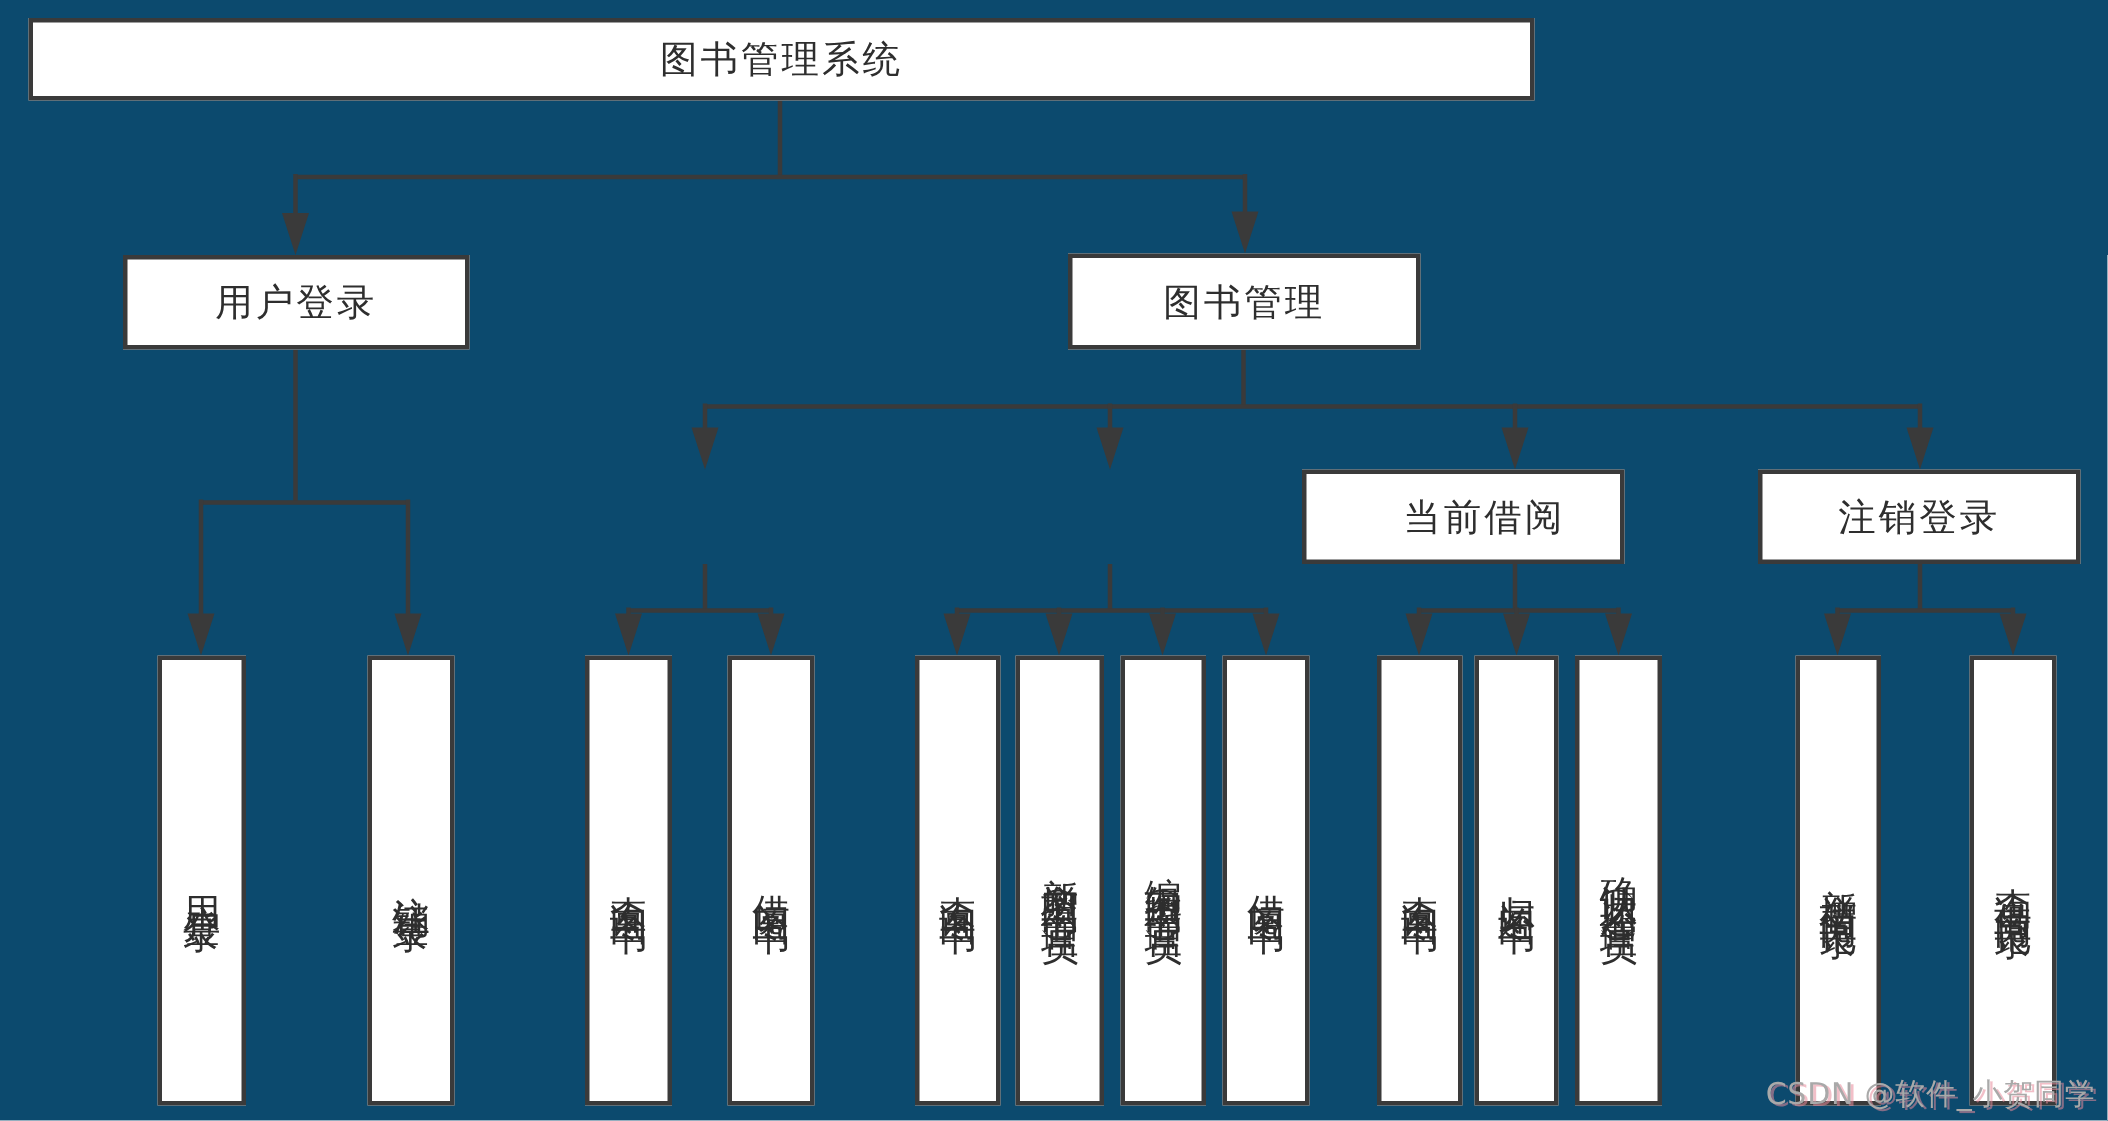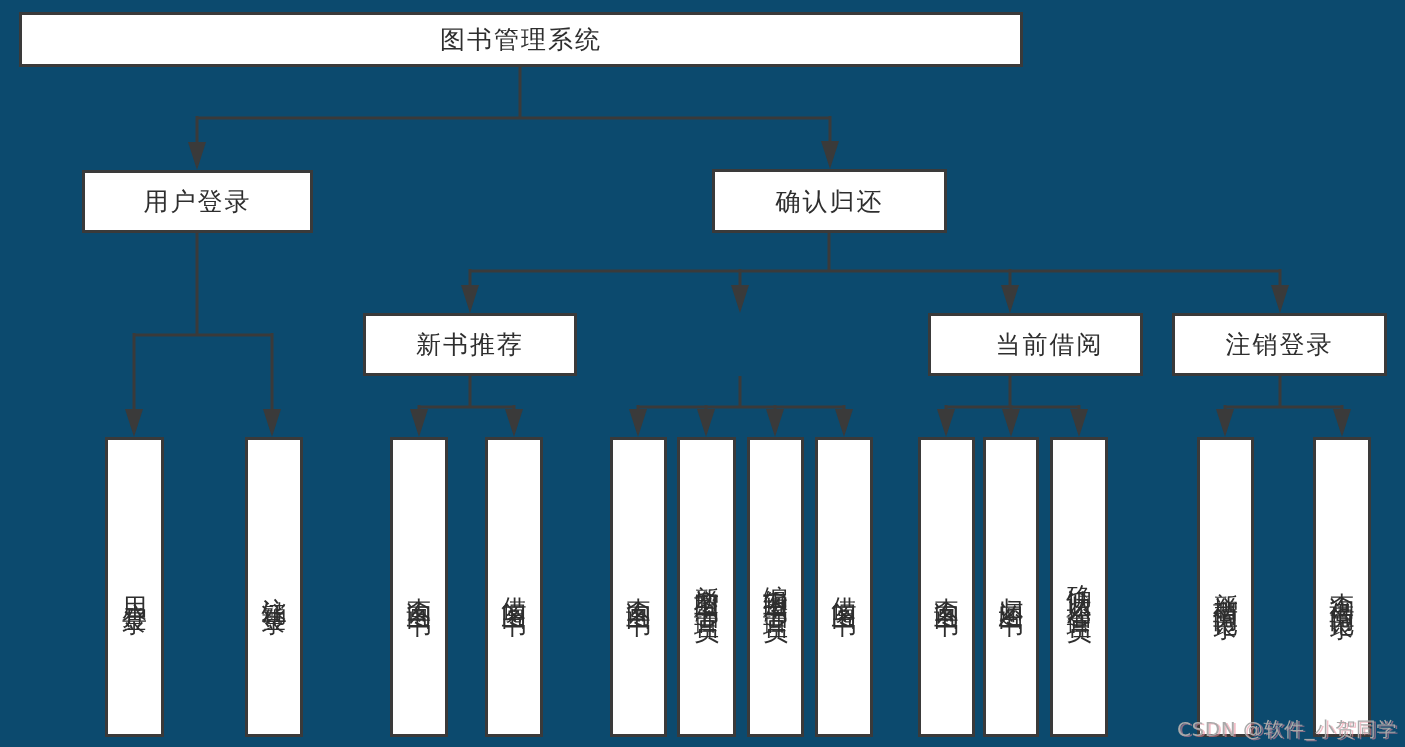--- a/index.html
+++ b/index.html
@@ -126,27 +126,24 @@
   </svg>
 
   <div class="node h-node" style="left:19px;top:12px;width:1004px;height:55px;">
     <span>图书管理系统</span>
   </div>
 
   <div class="node h-node" style="left:82px;top:170px;width:231px;height:63px;">
     <span>用户登录</span>
   </div>
   <div class="node h-node" style="left:712px;top:169px;width:235px;height:64px;">
-    <span>确认归还</span>
+    <span>图书管理</span>
   </div>
 
-  <div class="node h-node" style="left:363px;top:313px;width:214px;height:63px;">
-    <span>新书推荐</span>
-  </div>
-  <div class="node h-node" style="left:928px;top:313px;width:215px;height:63px;padding-left:28px;">
+  <div class="node h-node" style="left:868px;top:313px;width:215px;height:63px;padding-left:28px;">
     <span>当前借阅</span>
   </div>
   <div class="node h-node" style="left:1172px;top:313px;width:215px;height:63px;">
     <span>注销登录</span>
   </div>
 
   <div class="node v-node" style="left:105px;top:437px;width:59px;height:300px;">
     <span class="vtext">用户登录</span>
   </div>
   <div class="node v-node" style="left:245px;top:437px;width:58px;height:300px;">

